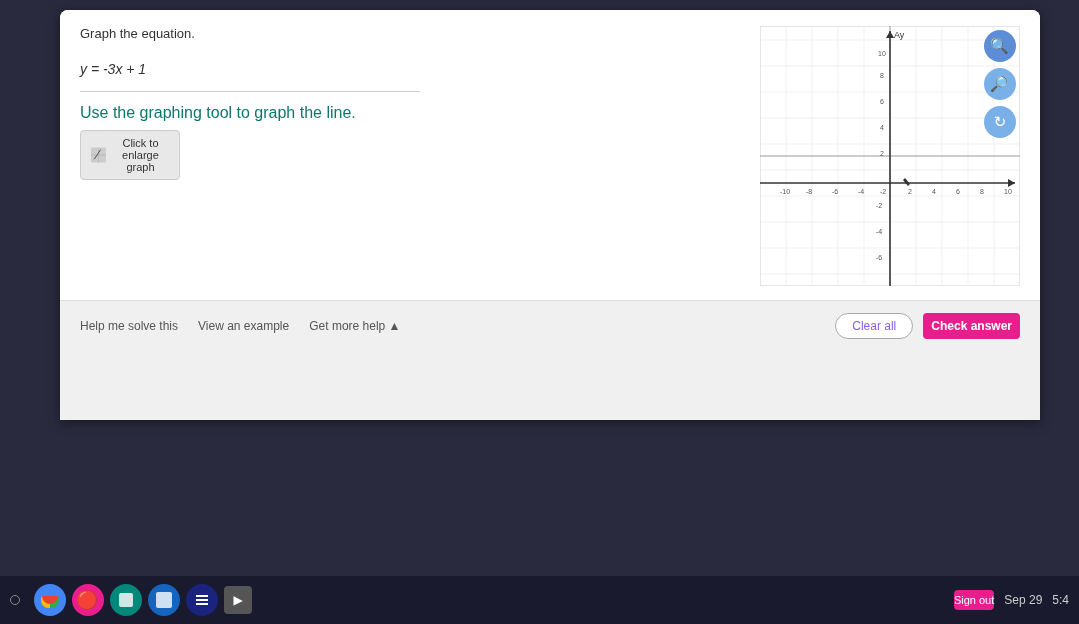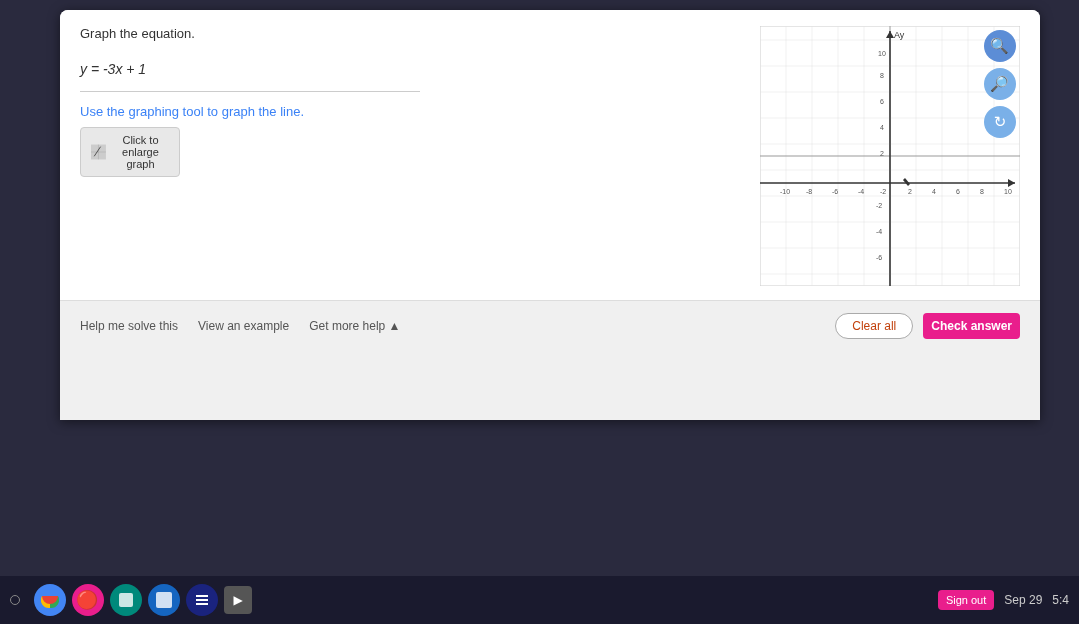--- a/index.html
+++ b/index.html
@@ -53,22 +53,22 @@
     }
 
     .divider-line {
       border: none;
       border-top: 1px solid #ccc;
       margin: 8px 0 12px 0;
       width: 340px;
     }
 
     .use-tool-text {
-      font-size: 13px;
-      color: #3b82f6;
+      font-size: 16px;
+      color: #0f766e;
       margin-bottom: 8px;
     }
 
     .enlarge-btn {
       display: flex;
       align-items: center;
       gap: 6px;
       background: #e8e8e8;
       border: 1px solid #ccc;
       border-radius: 4px;
@@ -168,21 +168,21 @@
       gap: 10px;
     }
 
     .clear-all-btn {
       background: white;
       border: 1px solid #aaa;
       border-radius: 20px;
       padding: 5px 16px;
       font-size: 12px;
       cursor: pointer;
-      color: #c2410c;
+      color: #8b5cf6;
     }
 
     .check-answer-btn {
       background: #e91e8c;
       border: none;
       border-radius: 4px;
       padding: 6px 8px;
       font-size: 12px;
       cursor: pointer;
       color: white;
@@ -311,21 +311,21 @@
       align-items: center;
       gap: 10px;
       font-size: 12px;
       color: #ccc;
     }
 
     .sign-out-btn {
       background: #e91e8c;
       border: none;
       border-radius: 4px;
-      padding: 4px 8px;
+      padding: 4px 0;
       color: white;
       font-size: 11px;
       cursor: pointer;
     }
   </style>
 </head>
 <body>
 
 <div class="screen-bg"></div>
 

